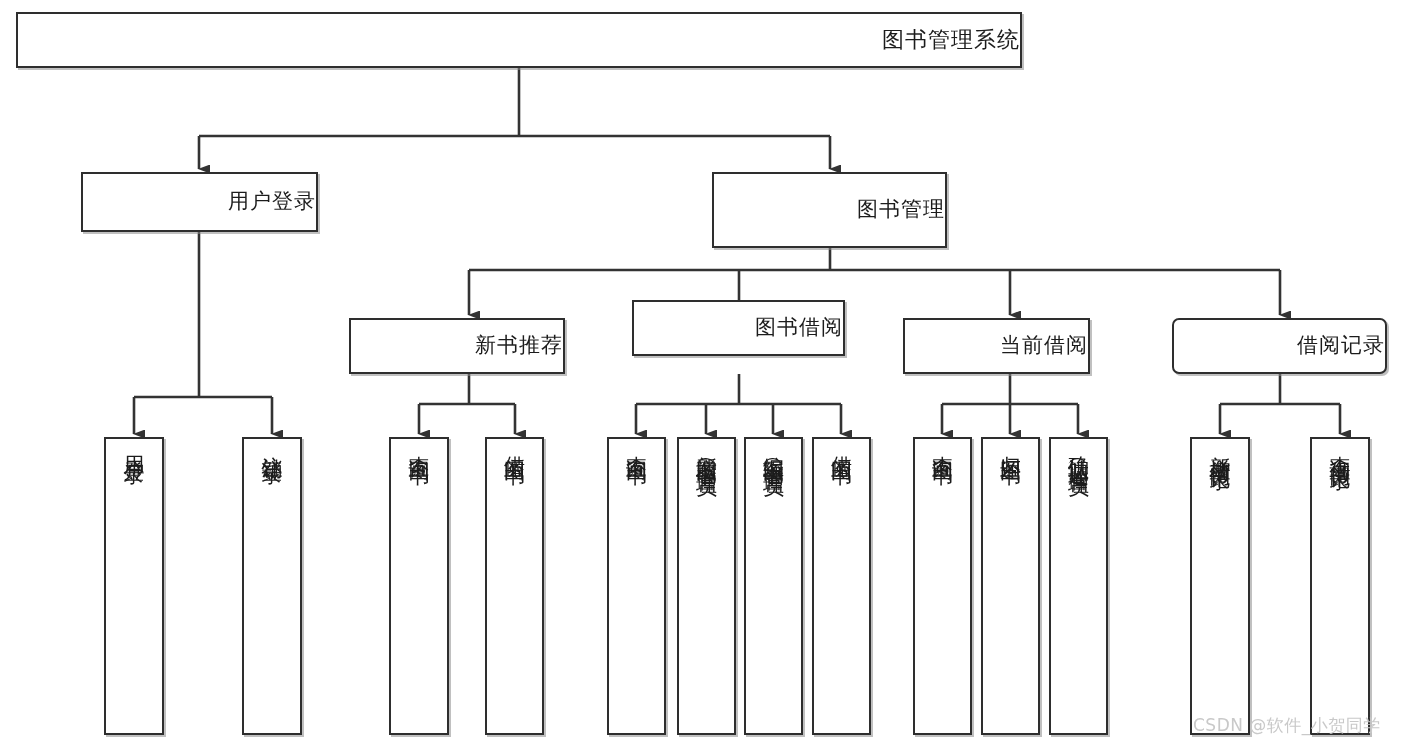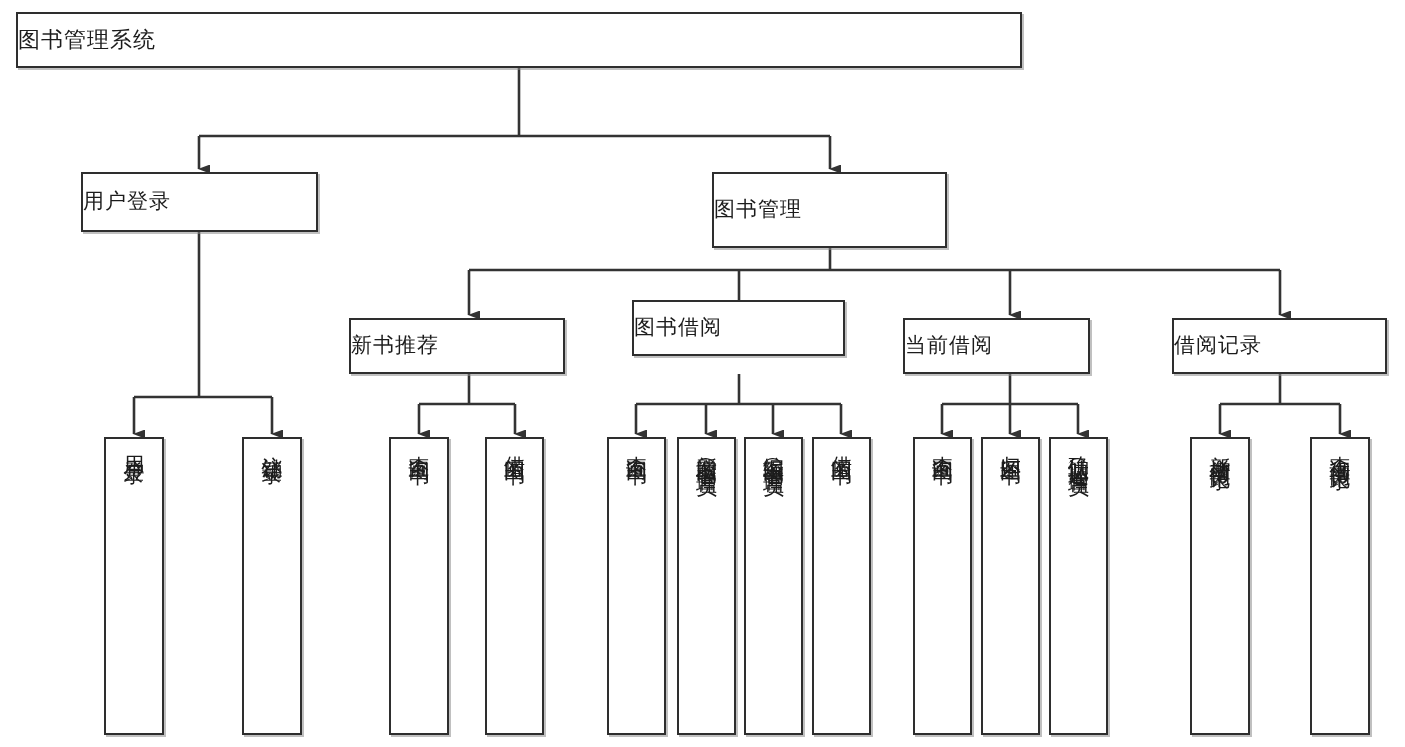--- a/index.html
+++ b/index.html
@@ -27,21 +27,21 @@
     height: 747px;
   }
   .node {
     position: absolute;
     box-sizing: border-box;
     background: #ffffff;
     border: 2px solid #2e2e2e;
     box-shadow: 2px 2px 0 rgba(140,140,140,0.55);
     display: flex;
     align-items: center;
-    justify-content: flex-start;
+    justify-content: flex-end;
     color: #1c1c1c;
   }
   .node.horiz {
     font-size: 21px;
     letter-spacing: 1px;
     line-height: 1.2;
   }
   .node.root {
     font-size: 22px;
   }
@@ -128,21 +128,21 @@
       </div>
       <div class="node horiz" style="left: 349px; top: 318px; width: 216px; height: 56px;">
         <span>新书推荐</span>
       </div>
       <div class="node horiz" style="left: 632px; top: 300px; width: 213px; height: 56px;">
         <span>图书借阅</span>
       </div>
       <div class="node horiz" style="left: 903px; top: 318px; width: 187px; height: 56px;">
         <span>当前借阅</span>
       </div>
-      <div class="node horiz" style="left: 1172px; top: 318px; width: 215px; height: 56px;">
+      <div class="node horiz" style="left: 1172px; top: 318px; width: 215px; height: 56px; border-radius: 7px;">
         <span>借阅记录</span>
       </div>
       <div class="node vert" style="left: 104px; top: 437px; width: 60px; height: 298px;">
         <span class="vlabel">用户登录</span>
       </div>
       <div class="node vert" style="left: 242px; top: 437px; width: 60px; height: 298px;">
         <span class="vlabel">注销登录</span>
       </div>
       <div class="node vert" style="left: 389px; top: 437px; width: 60px; height: 298px;">
         <span class="vlabel">查询图书</span>
@@ -172,14 +172,15 @@
         <span class="vlabel">确认归还（管理员）</span>
       </div>
       <div class="node vert" style="left: 1190px; top: 437px; width: 60px; height: 298px;">
         <span class="vlabel">新增借阅记录</span>
       </div>
       <div class="node vert" style="left: 1310px; top: 437px; width: 60px; height: 298px;">
         <span class="vlabel">查询借阅记录</span>
       </div>
     </div>
 
+  <div class="watermark" style="left: 1193px; top: 714px;">CSDN @软件_小贺同学</div>
 
 </div>
 
 </body></html>

